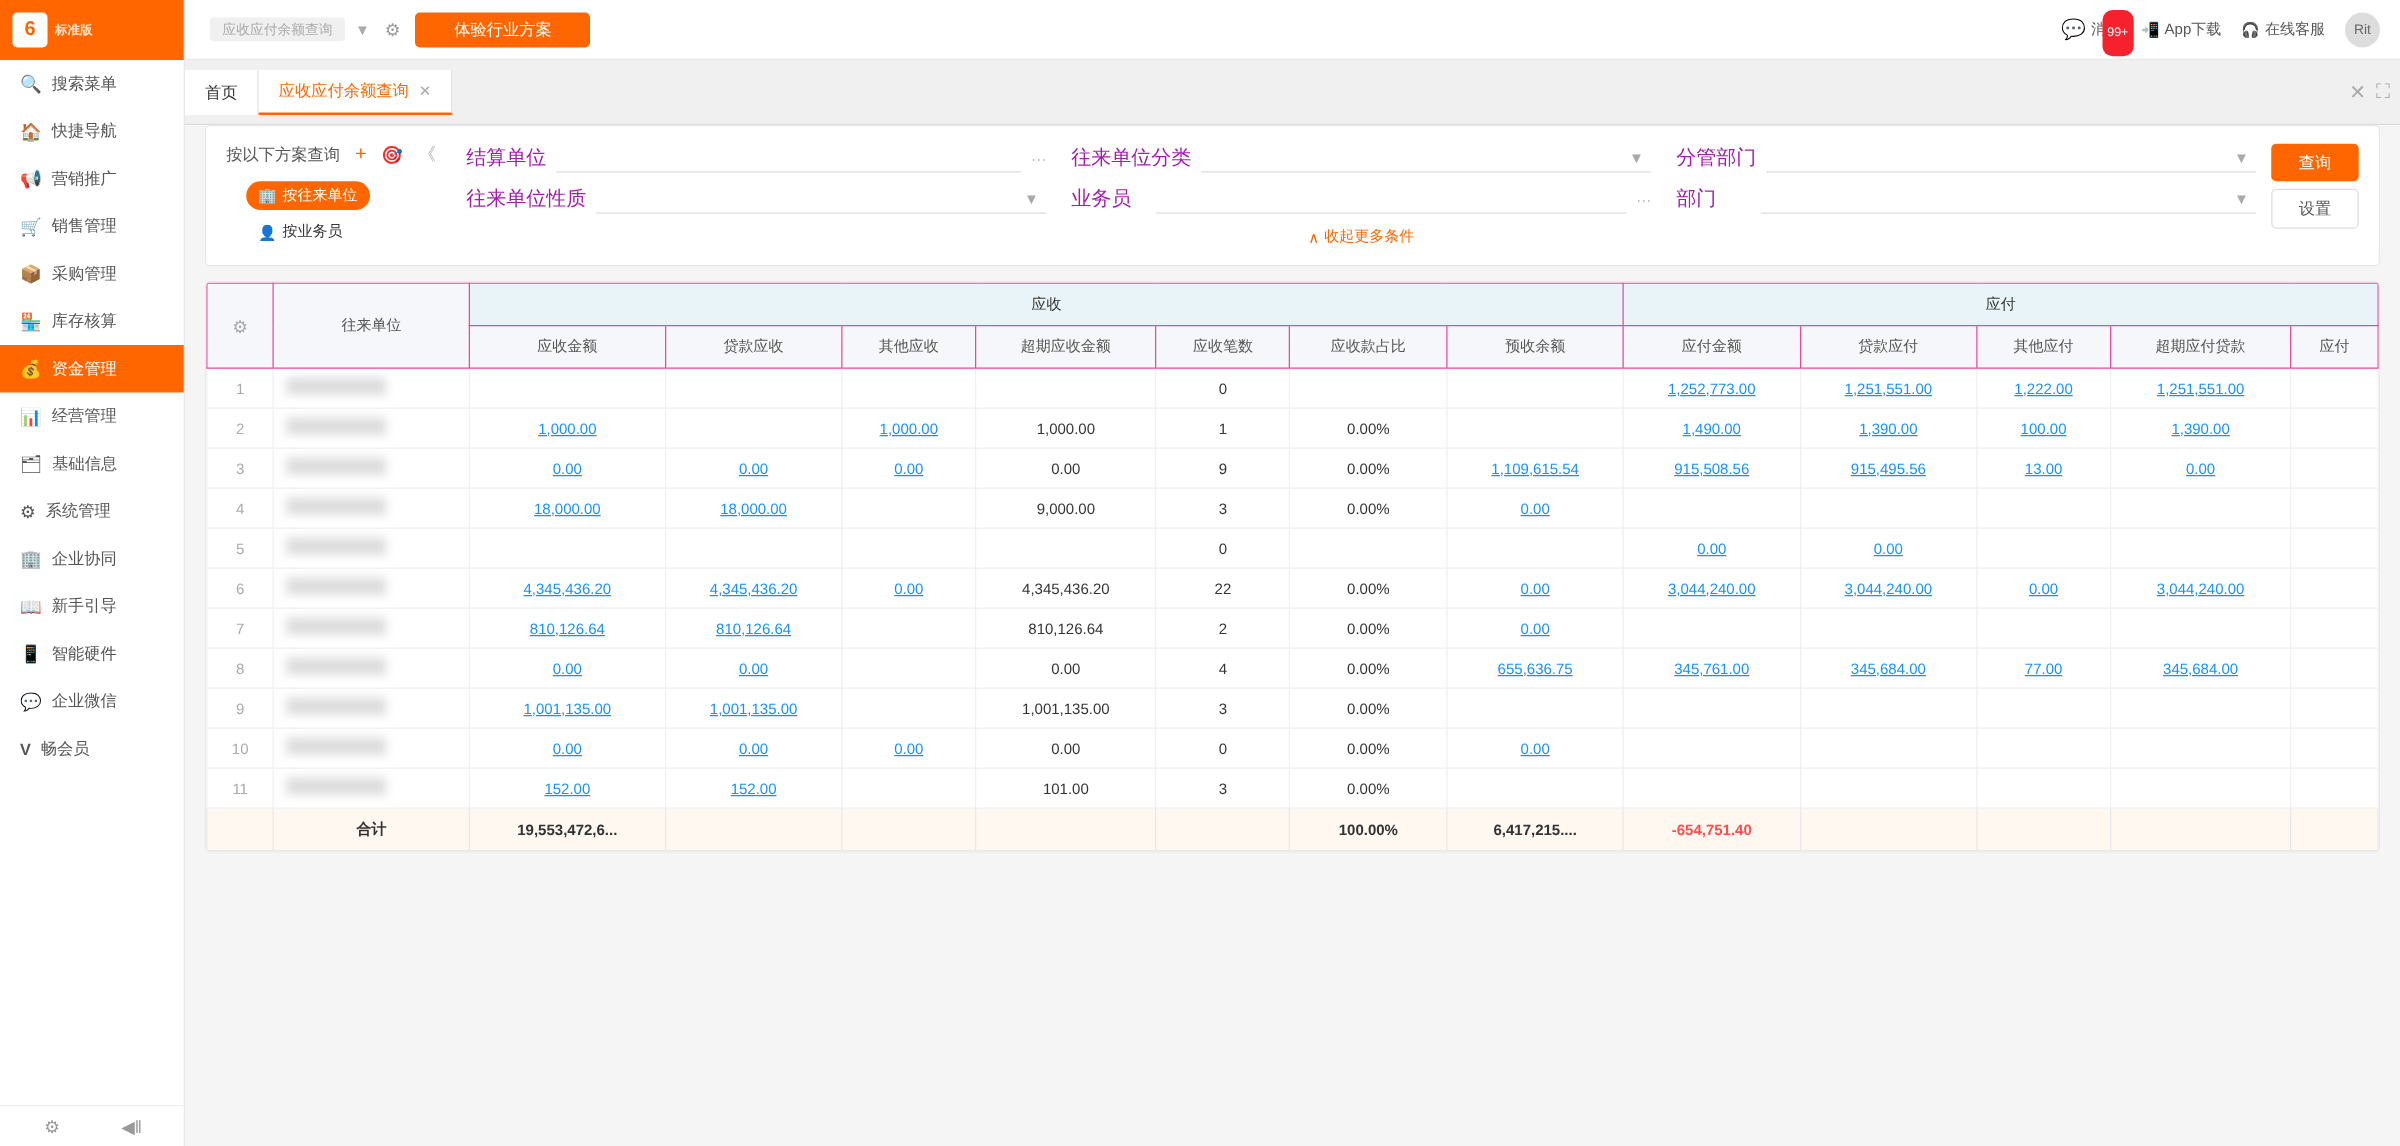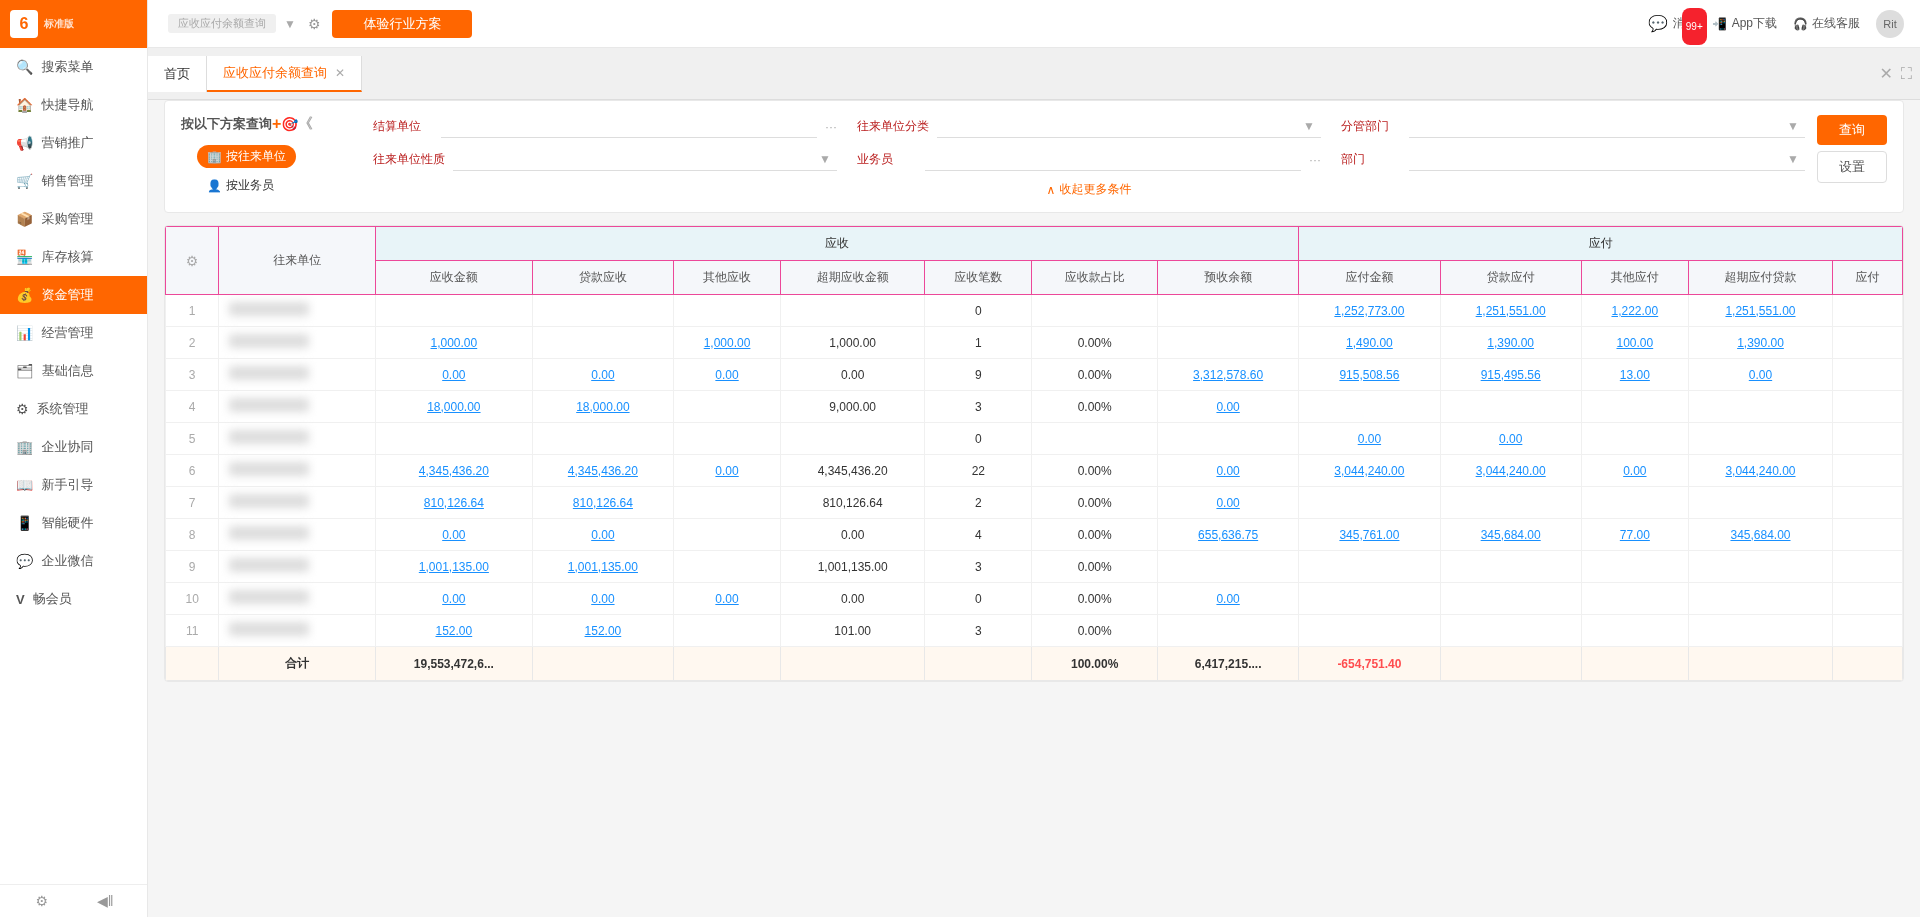--- a/index.html
+++ b/index.html
@@ -79,31 +79,31 @@
     .page-title { font-size: 16px; font-weight: bold; color: #333; }
     .page-actions { display: flex; gap: 8px; align-items: center; }
     .btn-export { display: flex; align-items: center; gap: 4px; cursor: pointer; color: #ff6600; font-size: 13px; }
     .btn-refresh { display: flex; align-items: center; gap: 4px; cursor: pointer; color: #ff6600; font-size: 13px; }
 
     
     .filter-panel {
       background: white; border: 1px solid #e8e8e8; border-radius: 4px;
       padding: 14px 16px; margin-bottom: 12px;
     }
-    .filter-header { display: flex; align-items: center; gap: 0; margin-bottom: 12px; font-weight: bold; }
+    .filter-header { display: flex; align-items: center; gap: 12px; margin-bottom: 12px; }
     .filter-title { color: #555; font-size: 13px; }
     .filter-add { color: #ff6600; cursor: pointer; font-size: 16px; }
     .filter-icon { color: #aaa; cursor: pointer; font-size: 14px; }
     .filter-scheme { display: flex; align-items: center; gap: 6px; margin-left: 16px; }
     .scheme-item { display: flex; align-items: center; gap: 4px; padding: 3px 10px; border-radius: 12px; cursor: pointer; font-size: 12px; }
     .scheme-item.active { background: #ff6600; color: white; }
 
     .filter-rows { display: grid; grid-template-columns: 1fr 1fr 1fr; gap: 10px 20px; }
     .filter-row { display: flex; align-items: center; gap: 8px; }
-    .filter-label { color: #b91c1c; font-size: 12px; white-space: nowrap; min-width: 60px; }
+    .filter-label { color: #a21caf; font-size: 16px; white-space: nowrap; min-width: 60px; }
     .filter-input {
       flex: 1; border: none; border-bottom: 1px solid #ddd; padding: 4px 6px;
       font-size: 12px; outline: none; background: transparent; color: #333;
     }
     .filter-select {
       flex: 1; border: none; border-bottom: 1px solid #ddd; padding: 4px 6px;
       font-size: 12px; outline: none; background: transparent; color: #333;
       display: flex; align-items: center; justify-content: space-between; cursor: pointer;
     }
     .filter-dots { color: #aaa; cursor: pointer; }
@@ -401,21 +401,21 @@
             </tr>
             <tr>
               <td class="row-num">3</td>
               <td class="left"><span style="filter:blur(4px);background:#ddd;display:inline-block;width:80px;height:14px;border-radius:2px;"></span></td>
               <td class="link">0.00</td>
               <td class="link">0.00</td>
               <td class="link">0.00</td>
               <td>0.00</td>
               <td>9</td>
               <td>0.00%</td>
-              <td class="link">3,312,578.60</td>
+              <td class="link">1,109,615.54</td>
               <td class="link">915,508.56</td>
               <td class="link">915,495.56</td>
               <td class="link">13.00</td>
               <td class="link">0.00</td>
               <td></td>
             </tr>
             <tr>
               <td class="row-num">4</td>
               <td class="left"><span style="filter:blur(4px);background:#ddd;display:inline-block;width:80px;height:14px;border-radius:2px;"></span></td>
               <td class="link">18,000.00</td>

